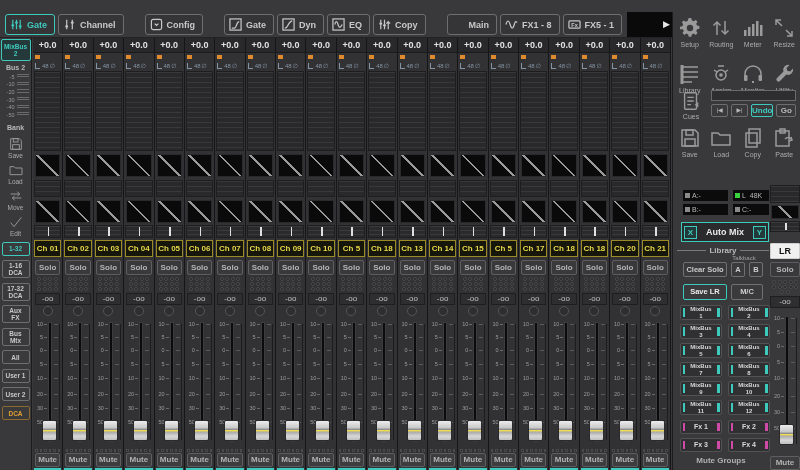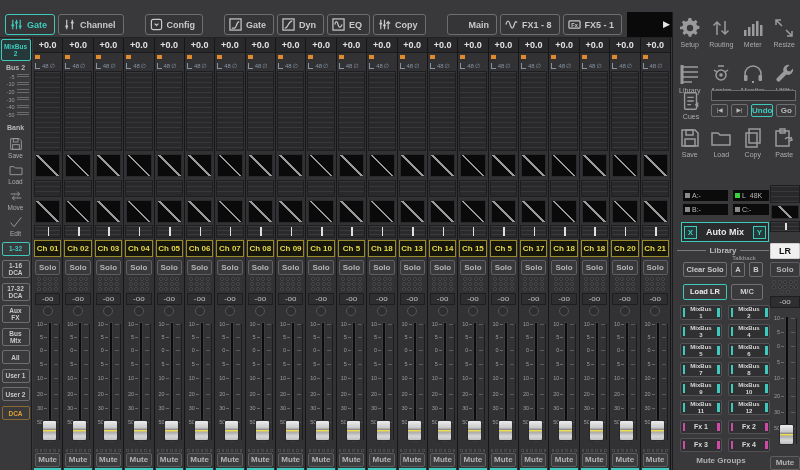--- a/index.html
+++ b/index.html
@@ -2088,21 +2088,21 @@
         <i></i>
         <span>Library</span>
         <i></i>
       </div>
     <div class="tblab">Talkback</div>
 
     <div class="btn" style="top:250px;left:10px;width:44px;height:15px;line-height:13px;">Clear Solo</div>
     <div class="btn" style="top:250px;left:58px;width:14px;height:15px;line-height:13px;">A</div>
     <div class="btn" style="top:250px;left:76px;width:14px;height:15px;line-height:13px;">B</div>
 
-    <div class="btn tealb" style="top:272px;left:10px;width:44px;height:16px;line-height:14px;">Load LR</div>
+    <div class="btn tealb" style="top:272px;left:10px;width:44px;height:16px;line-height:14px;">Save LR</div>
     <div class="btn" style="top:272px;left:58px;width:32px;height:16px;line-height:14px;">M/C</div>
 
     <div class="grid2" style="top:293px;" id="mixbusgrid">
         <div class="gbtn">
           <i class="l"></i>
           <i class="r"></i>
           <div>MixBus</div>
           <div>1</div>
         </div>
         <div class="gbtn">

